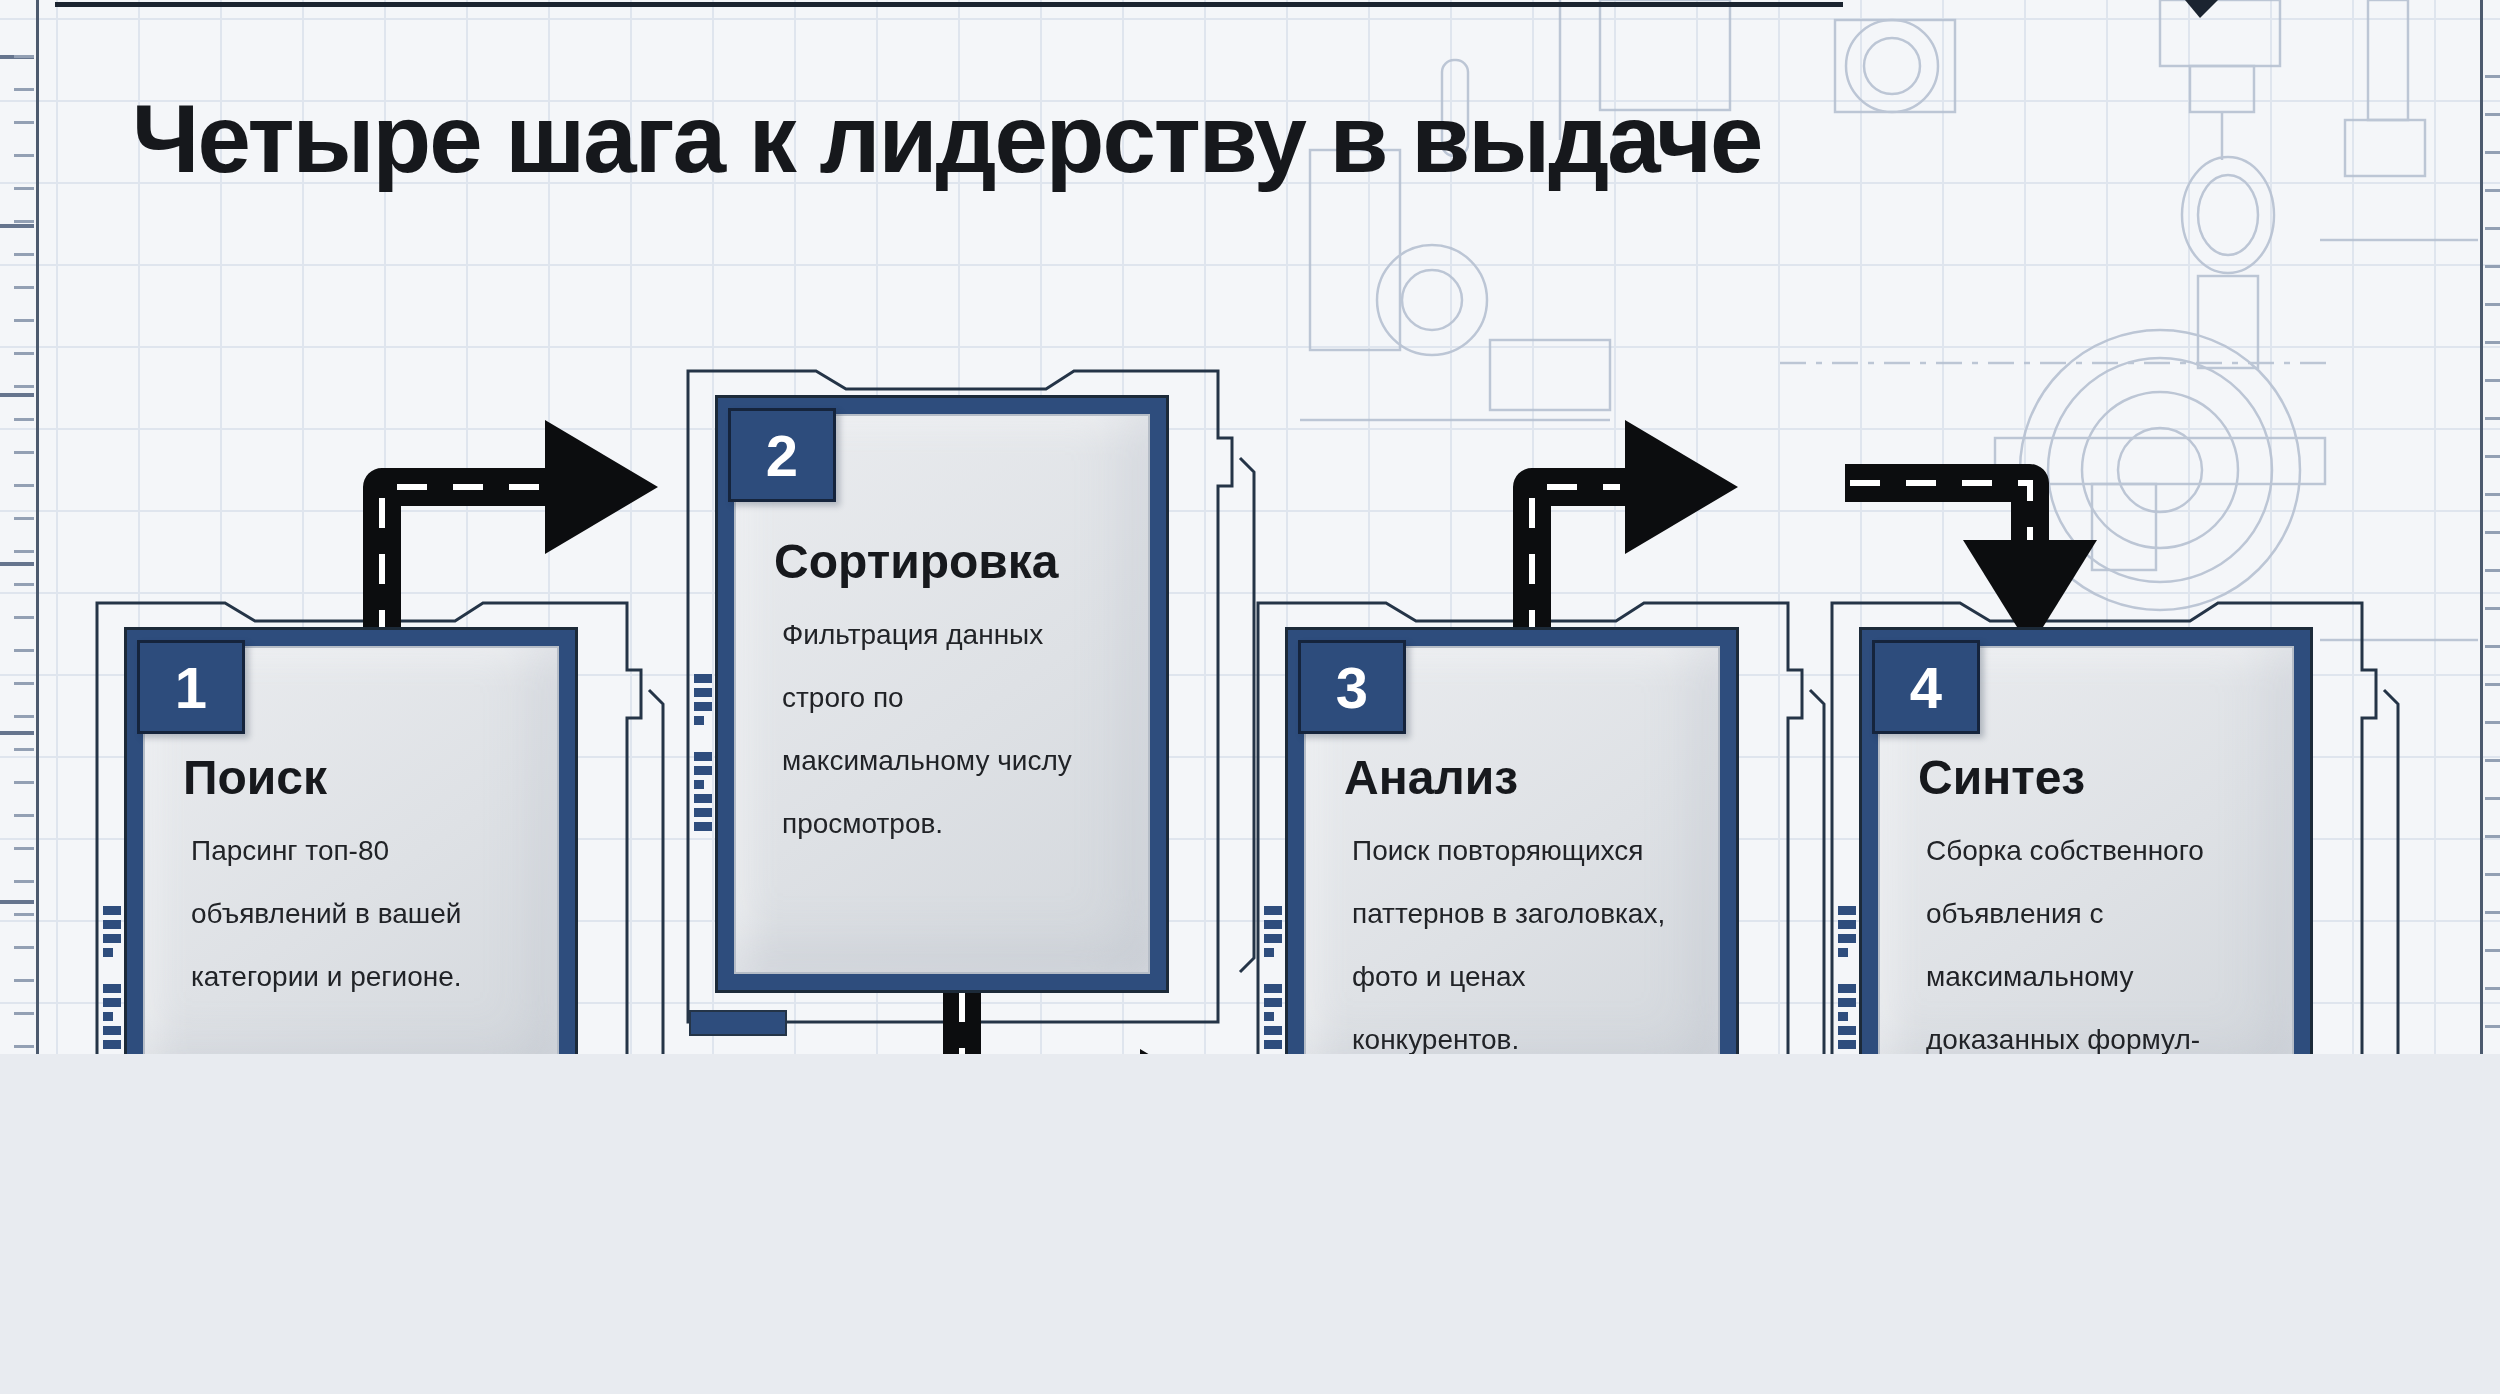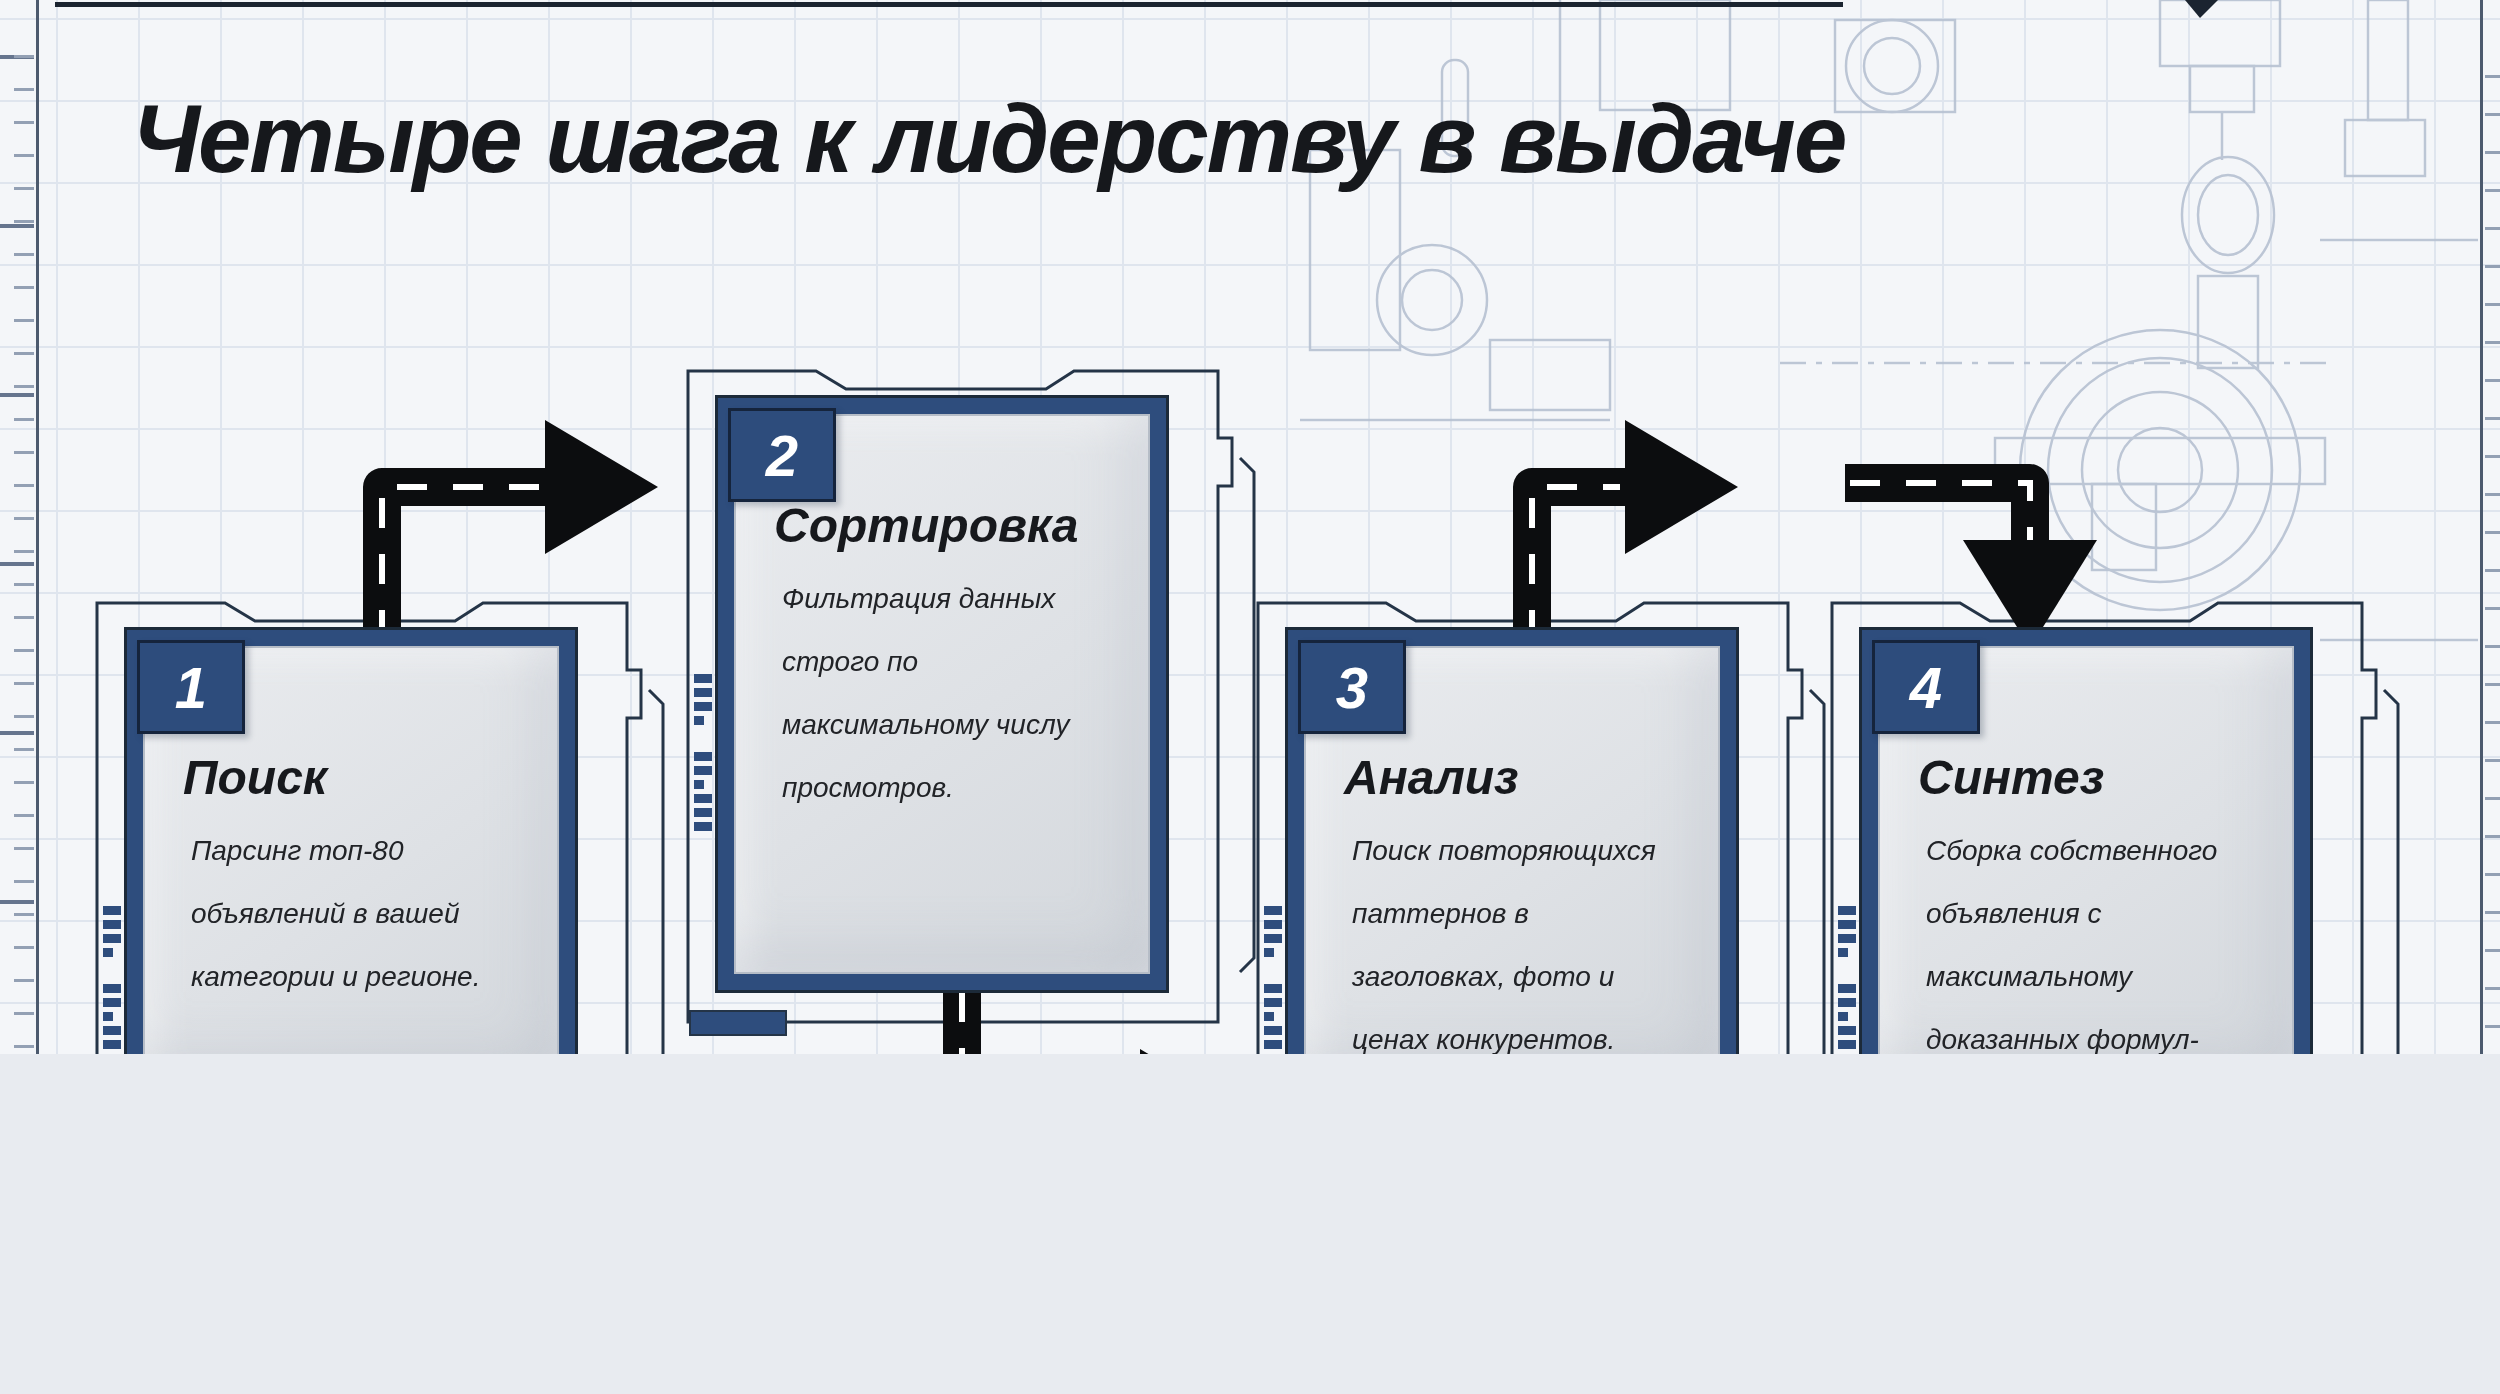--- a/index.html
+++ b/index.html
@@ -5,21 +5,20 @@
   html,body{margin:0;padding:0;}
   body{font-family:"Liberation Sans","DejaVu Sans",sans-serif;background:#e8ebf0;}
   #stage{
     position:relative;width:2500px;height:1054px;overflow:hidden;
     background-color:#f4f6f9;
     background-image:
       linear-gradient(#dfe5ee 2px, transparent 2px),
       linear-gradient(90deg, #dfe5ee 2px, transparent 2px);
     background-size:82px 82px;
     background-position:56px 18px;
-    font-style:italic;
   }
   
   .edge{position:absolute;background:#1b2430;}
   #ruler-left-line{position:absolute;left:36px;top:0;width:3px;height:1394px;background:#4c5a6e;}
   #ruler-left-ticks{position:absolute;left:0;top:55px;width:34px;height:1330px;
     background-image:
       repeating-linear-gradient(to bottom,#93a0b4 0 3px,transparent 3px 33px),
       repeating-linear-gradient(to bottom,#66758e 0 4px,transparent 4px 169px);
     background-size:20px 100%,34px 100%;
     background-position:14px 0,0 0;
@@ -49,21 +48,21 @@
   #panel-3{left:1288px;top:630px;width:448px;height:465px;}
   #panel-4{left:1862px;top:630px;width:448px;height:465px;}
   .badge{
     position:absolute;left:-6px;top:-6px;width:102px;height:88px;
     background:#2d4c7c;border:3px solid #15243c;
     display:flex;align-items:center;justify-content:center;
     color:#ffffff;font-size:58px;font-weight:bold;
     box-shadow:4px 4px 6px rgba(20,35,60,.25);
   }
   .panel-content{position:absolute;left:0;top:0;right:0;bottom:0;padding:104px 24px 0 40px;}
-  #panel-2 .panel-content{padding-top:84px;}
+  #panel-2 .panel-content{padding-top:120px;}
   .step-heading{margin:0 0 14px 0;font-size:48px;font-weight:bold;color:#17191d;}
   .step-body{margin:8px;font-size:28px;line-height:63px;color:#212327;}
   
   #watermark{
     position:absolute;left:2282px;top:1330px;width:218px;height:54px;
     background:rgba(255,255,255,.92);border-radius:10px 0 0 10px;
     display:flex;align-items:center;justify-content:center;gap:8px;text-align:center;
   }
   #watermark-label{font-size:27px;font-weight:600;color:#3a3f45;}
 </style>

